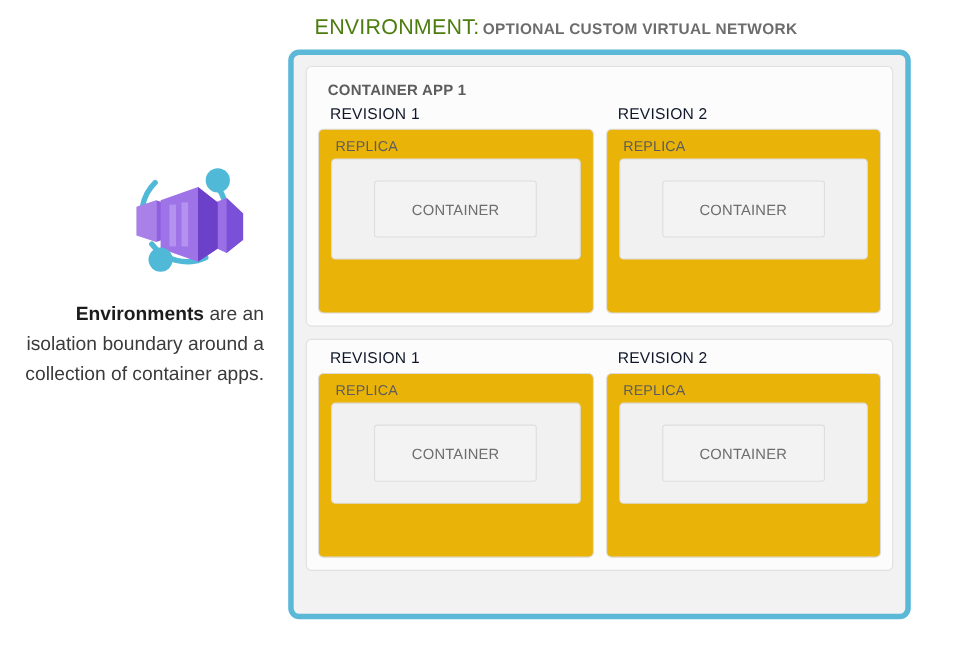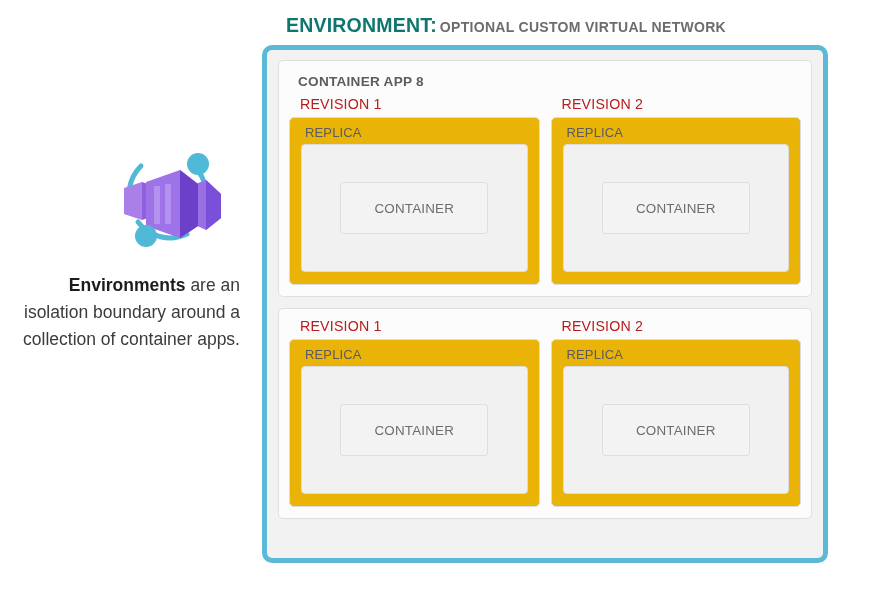--- a/index.html
+++ b/index.html
@@ -49,22 +49,22 @@
 
   
   #env-title {
     position: absolute;
     left: 286px;
     top: 14px;
     white-space: nowrap;
   }
   #env-title .main {
     font-size: 19.5px;
-    font-weight: bold;
-    color: #0f766e;
+    font-weight: normal;
+    color: #4d7c0f;
     letter-spacing: 0.2px;
   }
   #env-title .sub {
     font-size: 14px;
     font-weight: bold;
     color: #6c6c6c;
     letter-spacing: 0.3px;
     margin-left: 3px;
   }
 
@@ -100,21 +100,21 @@
   .revisions-row {
     display: flex;
     gap: 11px;
   }
   .revision {
     flex: 1 1 0;
     box-sizing: border-box;
   }
   .revision-label {
     font-size: 14.2px;
-    color: #b91c1c;
+    color: #0f172a;
     letter-spacing: 0.2px;
     margin: 0 0 5px 11px;
   }
   .revision-box {
     box-sizing: border-box;
     background: #eab308;
     border: 1px solid #dcdcdc;
     border-radius: 5px;
     padding: 7px 11px 12px 11px;
     height: 168px;
@@ -123,21 +123,21 @@
     font-size: 13px;
     color: #5c5c5c;
     letter-spacing: 0.15px;
     margin: 0 0 4px 4px;
   }
   .replica-box {
     box-sizing: border-box;
     background: #f1f1f1;
     border: 1px solid #dcdcdc;
     border-radius: 4px;
-    height: 128px;
+    height: 92px;
     display: flex;
     align-items: center;
     justify-content: center;
   }
   .container-box {
     box-sizing: border-box;
     background: #f3f3f3;
     border: 1px solid #dedede;
     border-radius: 3px;
     width: 148px;
@@ -189,21 +189,21 @@
   </div>
 </div>
 
 <div id="env-title">
   <span class="main">ENVIRONMENT:</span><span class="sub">OPTIONAL CUSTOM VIRTUAL NETWORK</span>
 </div>
 
 <div id="environment-box">
 
   <div class="container-app">
-    <div class="app-label">CONTAINER APP 8</div>
+    <div class="app-label">CONTAINER APP 1</div>
     <div class="revisions-row">
 
       <div class="revision">
         <div class="revision-label">REVISION 1</div>
         <div class="revision-box">
           <div class="replica-label">REPLICA</div>
           <div class="replica-box">
             <div class="container-box">CONTAINER</div>
           </div>
         </div>

